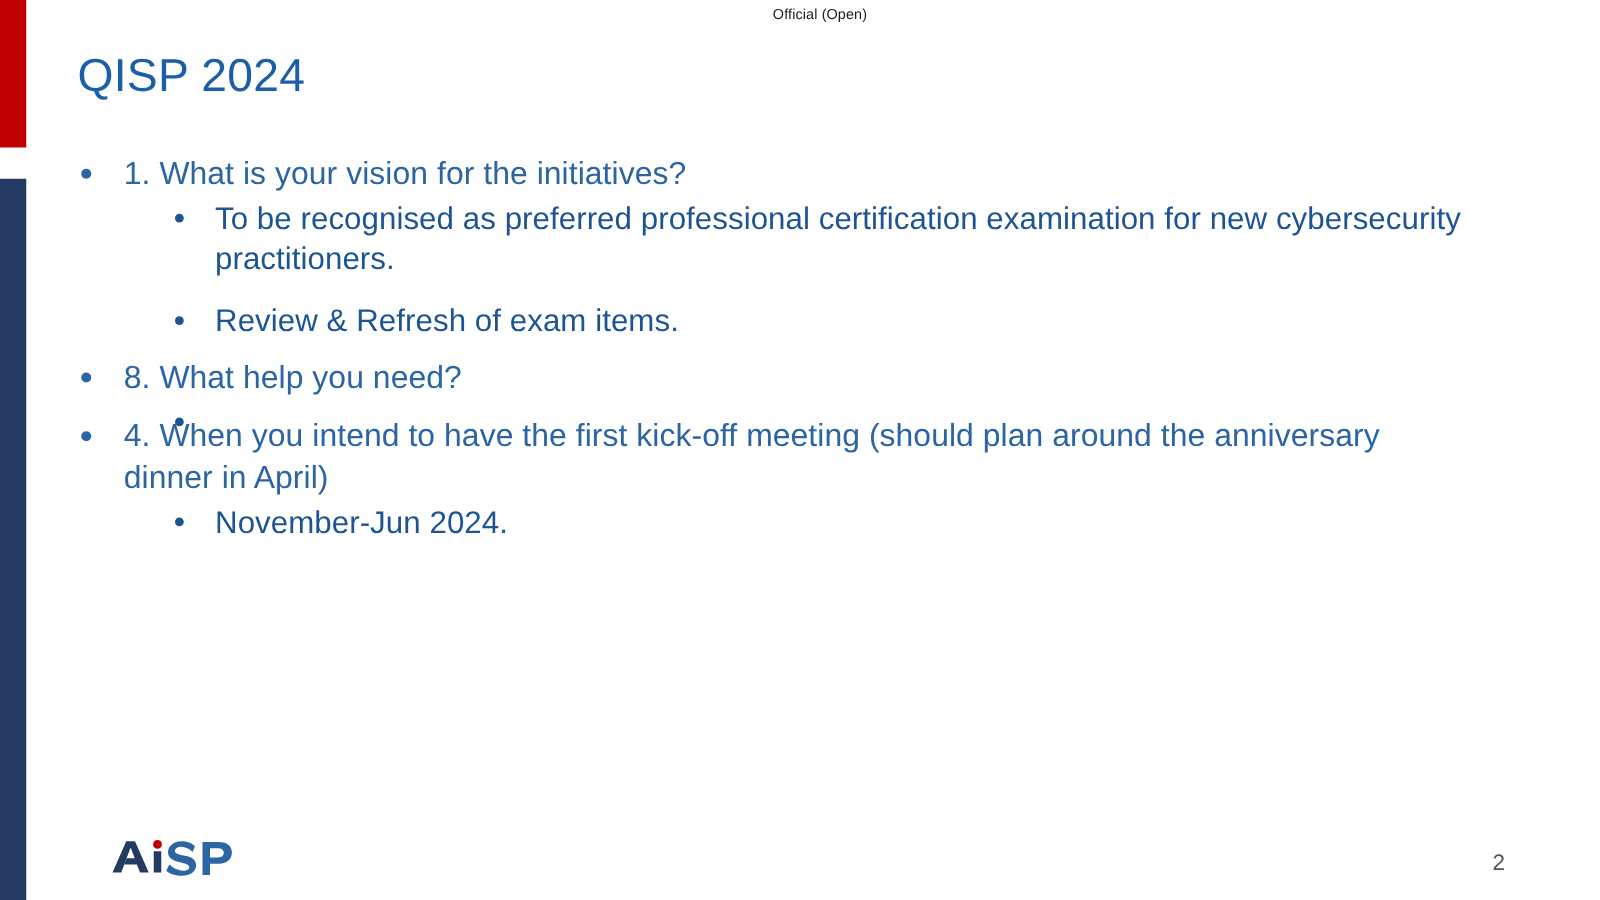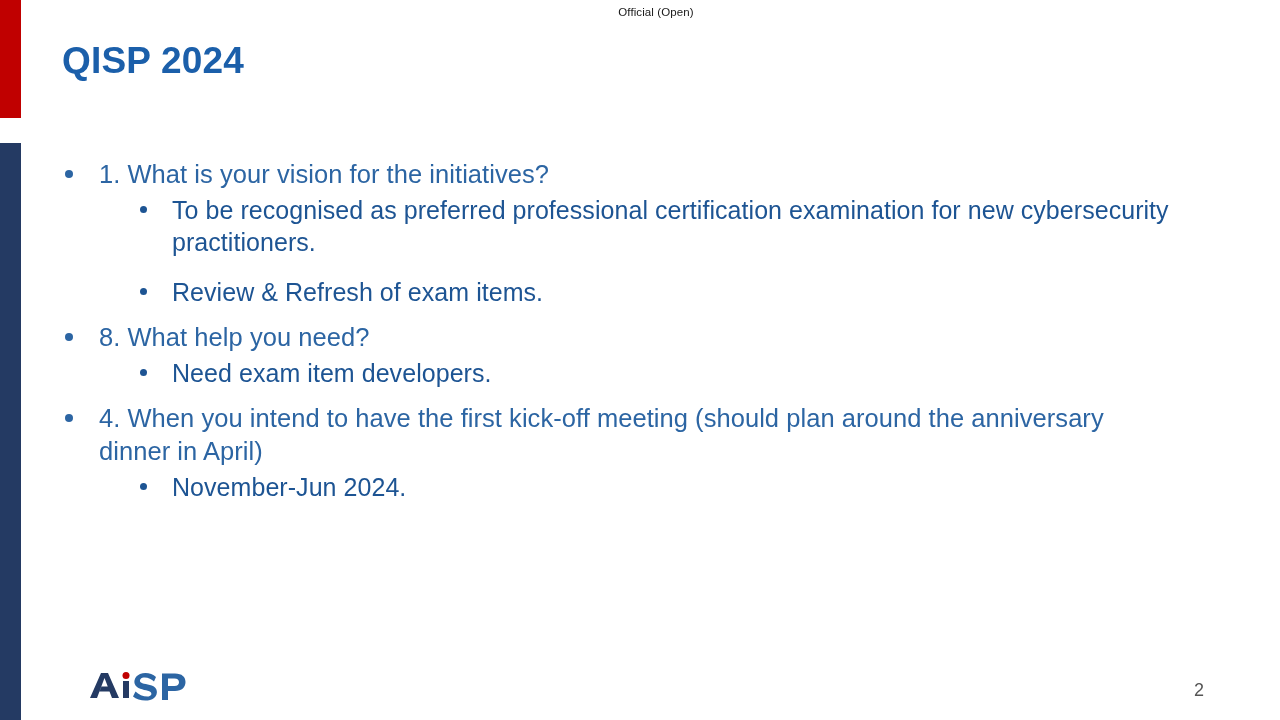--- a/index.html
+++ b/index.html
@@ -48,33 +48,32 @@
     color: #1a1a1a;
     letter-spacing: 0.1px;
   }
 
   
   .title {
     position: absolute;
     left: 62px;
     top: 38px;
     font-size: 37px;
-    font-weight: bold;
+    font-weight: normal;
     color: #1b5faa;
     letter-spacing: 0.2px;
     line-height: 46px;
   }
 
   
   .body {
     position: absolute;
     left: 56px;
     top: 123px;
     width: 1120px;
-    margin-top: 35px;
   }
 
   .l1 {
     position: relative;
     padding-left: 43px;
     margin-bottom: 2px;
     font-size: 25.5px;
     line-height: 33px;
     color: #2c65a3;
     letter-spacing: 0.05px;
@@ -161,21 +160,20 @@
     </div>
 
     <div class="gap-sm"></div>
 
     <div class="l1">
       <span class="dot"></span>
       <span>8. What help you need?</span>
     </div>
     <div class="l2">
       <span class="dot"></span>
-      <span>Need exam item developers.</span>
     </div>
 
     <div class="gap-sm"></div>
 
     <div class="l1">
       <span class="dot"></span>
       <span>4. When you intend to have the first kick-off meeting (should plan around the anniversary dinner in April)</span>
     </div>
     <div class="l2">
       <span class="dot"></span>

